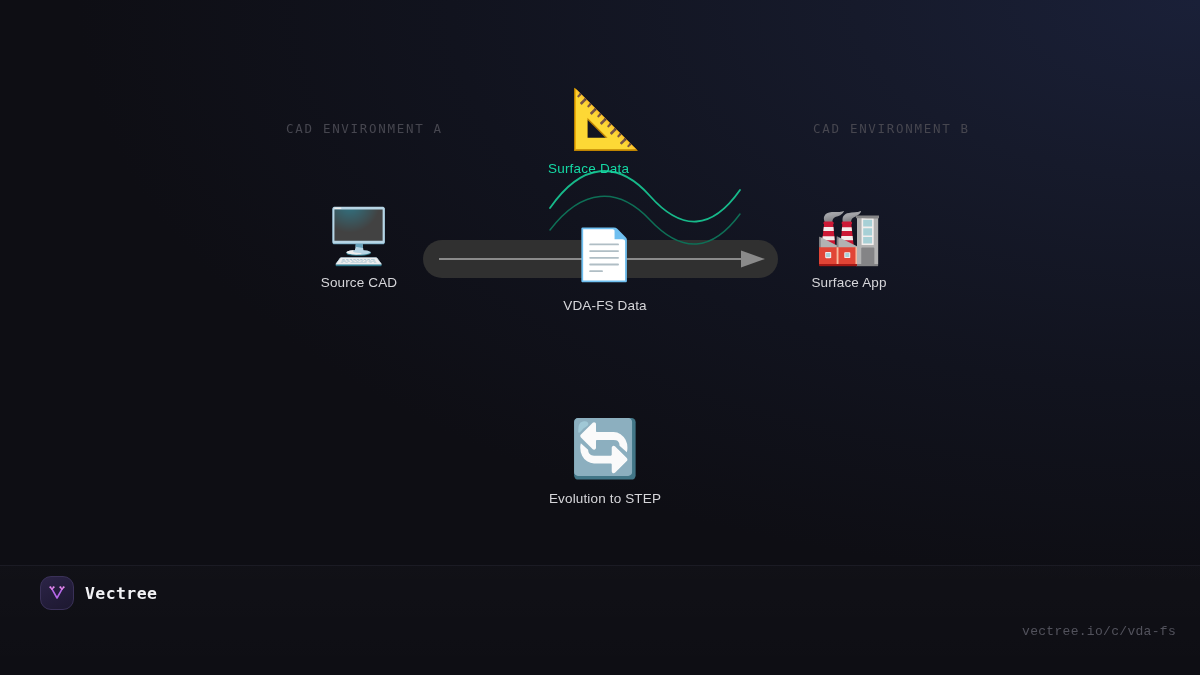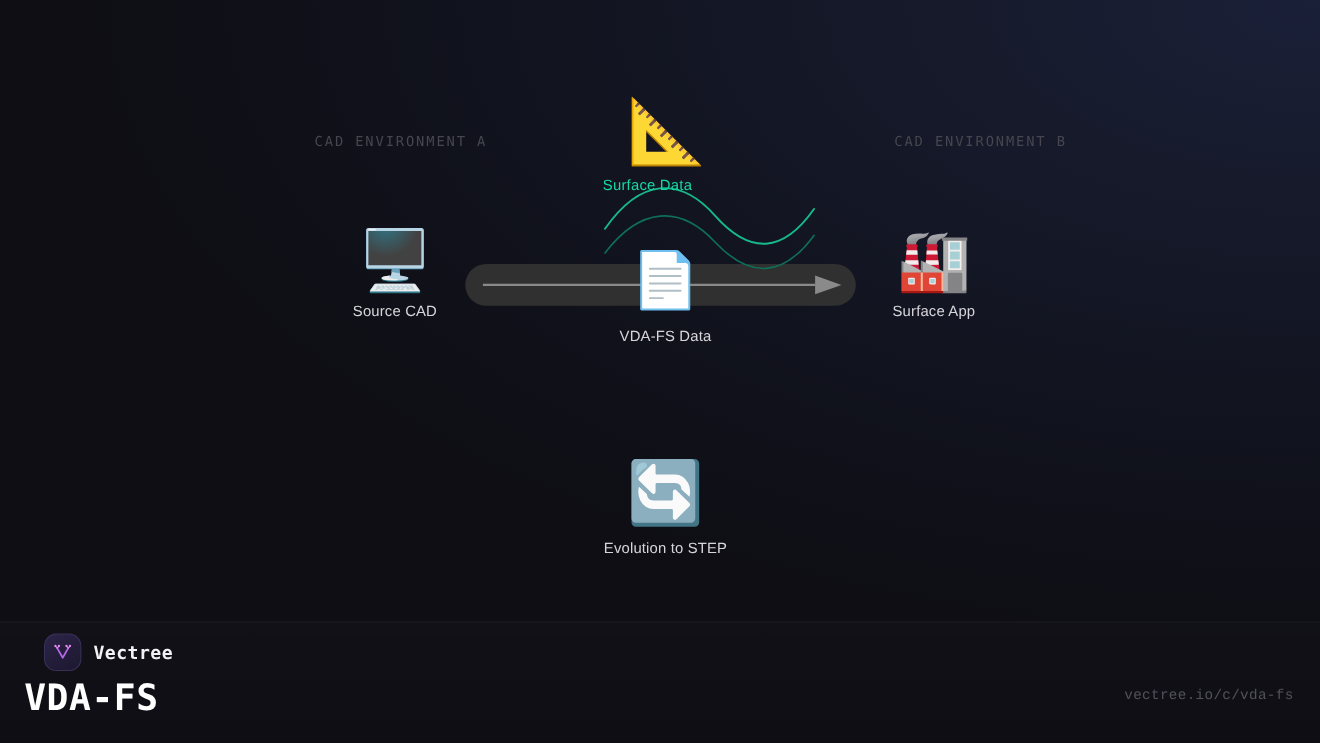--- a/index.html
+++ b/index.html
@@ -252,17 +252,16 @@
           <path d="M15 6.2 L13.4 4.4 M15 6.2 L16.6 4.4" fill="none" stroke="#e07ce8" stroke-width="1.3" stroke-linecap="round"></path>
           <circle cx="3.4" cy="4.2" r="1.05" fill="#e48bf2"></circle>
           <circle cx="6.6" cy="4.2" r="1.05" fill="#e48bf2"></circle>
           <circle cx="13.4" cy="4.2" r="1.05" fill="#e48bf2"></circle>
           <circle cx="16.6" cy="4.2" r="1.05" fill="#e48bf2"></circle>
         </svg>
       </div>
       <div class="brand-name">Vectree</div>
     </div>
 
-    <div class="page-title">VDA-FS</div>
     <div class="footer-url">vectree.io/c/vda-fs</div>
   </div>
 
 </div>
 
 </body></html>

